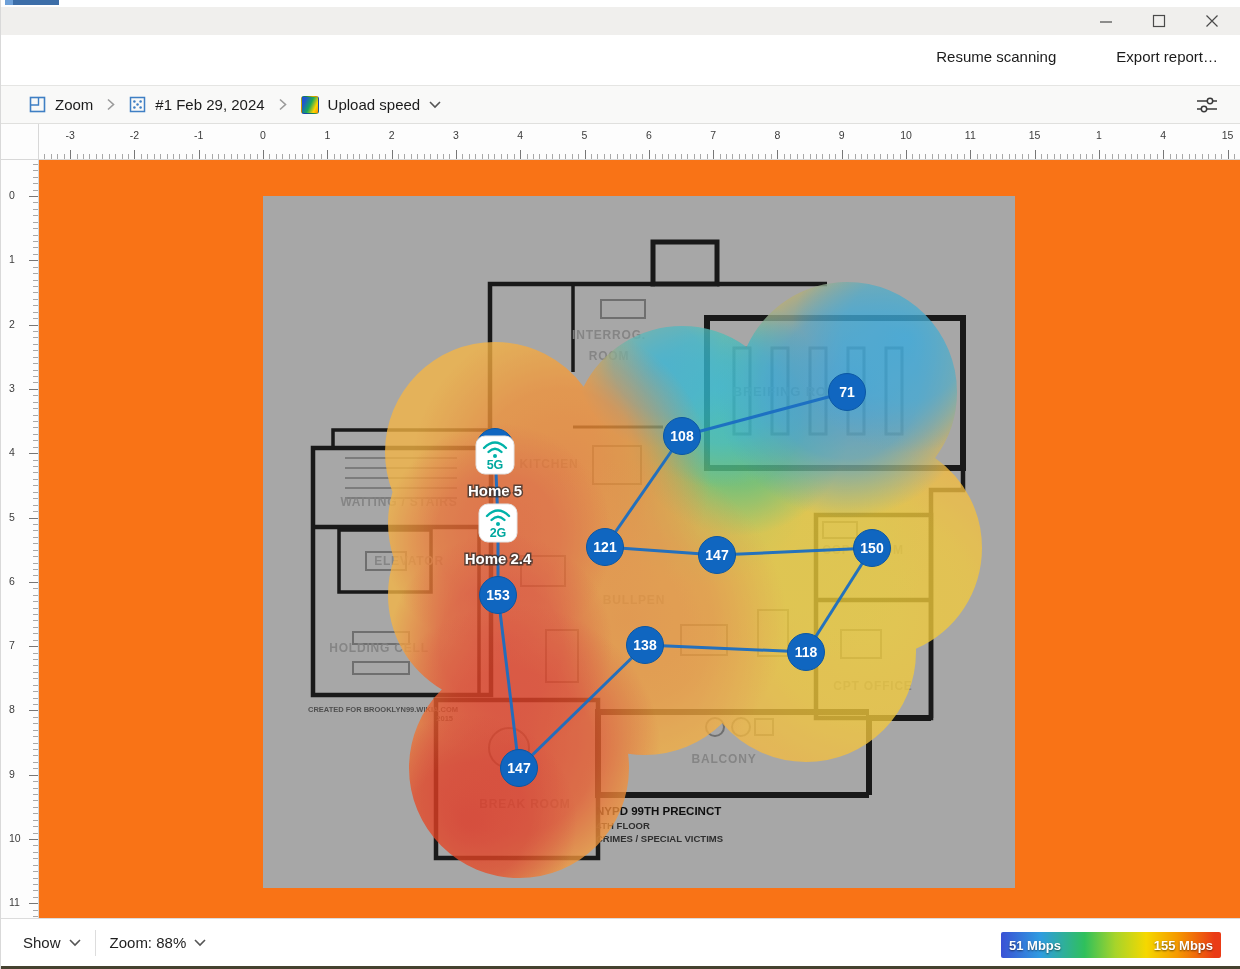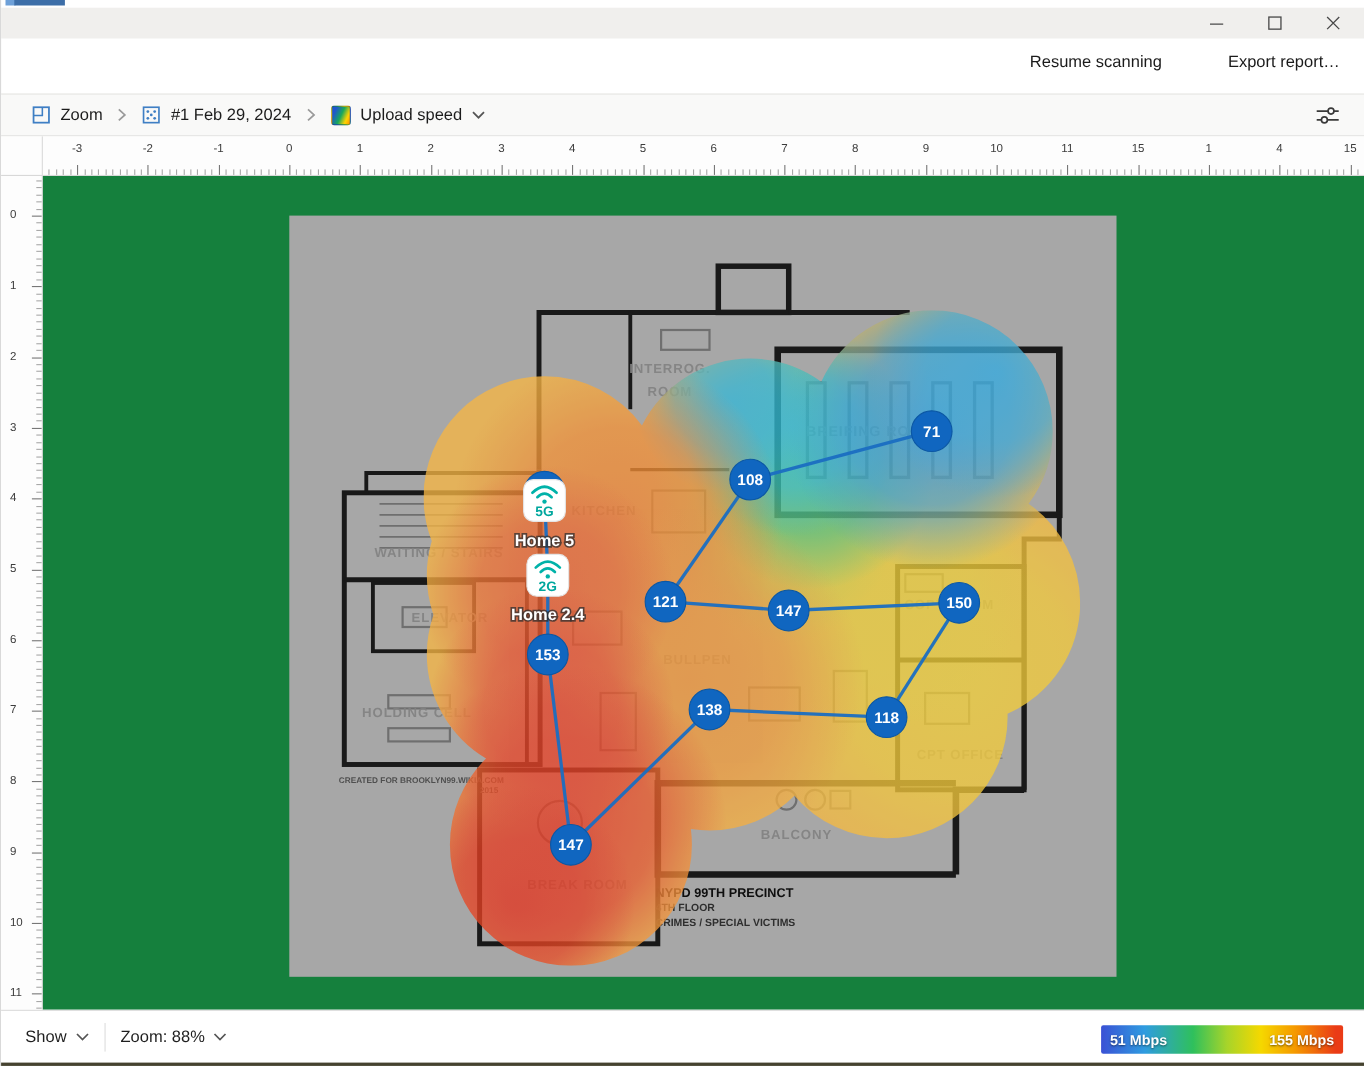--- a/index.html
+++ b/index.html
@@ -31,21 +31,21 @@
     border-bottom:1px solid #d8d8d8;box-sizing:border-box;overflow:hidden}
   #ruler-left{position:absolute;left:0;top:160px;width:38px;height:758px;background:#fdfdfd;
     border-right:1px solid #d8d8d8;box-sizing:border-box;overflow:hidden}
   .tickt{position:absolute;bottom:0;width:1px;height:5px;background:#a8a8a8}
   .tickt.maj{height:9px;background:#777}
   .tickl{position:absolute;right:0;height:1px;width:5px;background:#a8a8a8}
   .tickl.maj{width:9px;background:#777}
   .rnumt{position:absolute;top:5px;transform:translateX(-50%);font-size:10.5px;color:#3c3c3c}
   .rnuml{position:absolute;left:8px;transform:translateY(-55%);font-size:10.5px;color:#3c3c3c}
   
-  #map{position:absolute;left:38px;top:160px;width:1202px;height:758px;background:#15803d}
+  #map{position:absolute;left:38px;top:160px;width:1202px;height:758px;background:#f97316}
   
   .statusbar{position:absolute;left:0;top:918px;width:1240px;height:48px;background:#fff;
     border-top:1px solid #dcdcdc;display:flex;align-items:center;box-sizing:border-box}
   .status-item{display:flex;align-items:center;gap:8px;font-size:15px;color:#1f1f1f}
   .status-div{width:1px;height:26px;background:#ddd;margin:0 14px}
   .legend{position:absolute;left:1000px;top:932px;width:220px;height:26px;border-radius:2px;
     display:flex;align-items:center;justify-content:space-between;padding:0 8px;box-sizing:border-box}
   .legend span{font-size:13px;font-weight:bold;color:#fff;text-shadow:0 1px 2px rgba(0,0,0,.55)}
   .bottomstrip{position:absolute;left:0;top:966px;width:1240px;height:3px;background:#45422f}
 </style>

